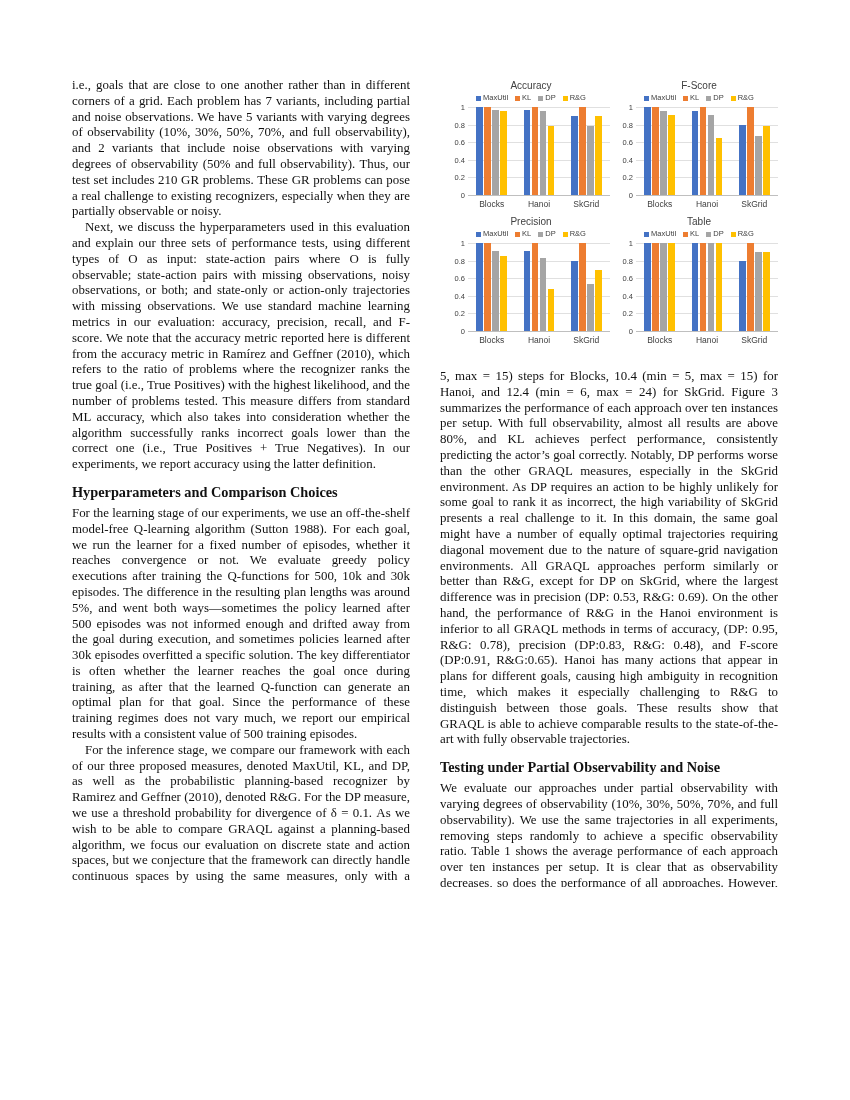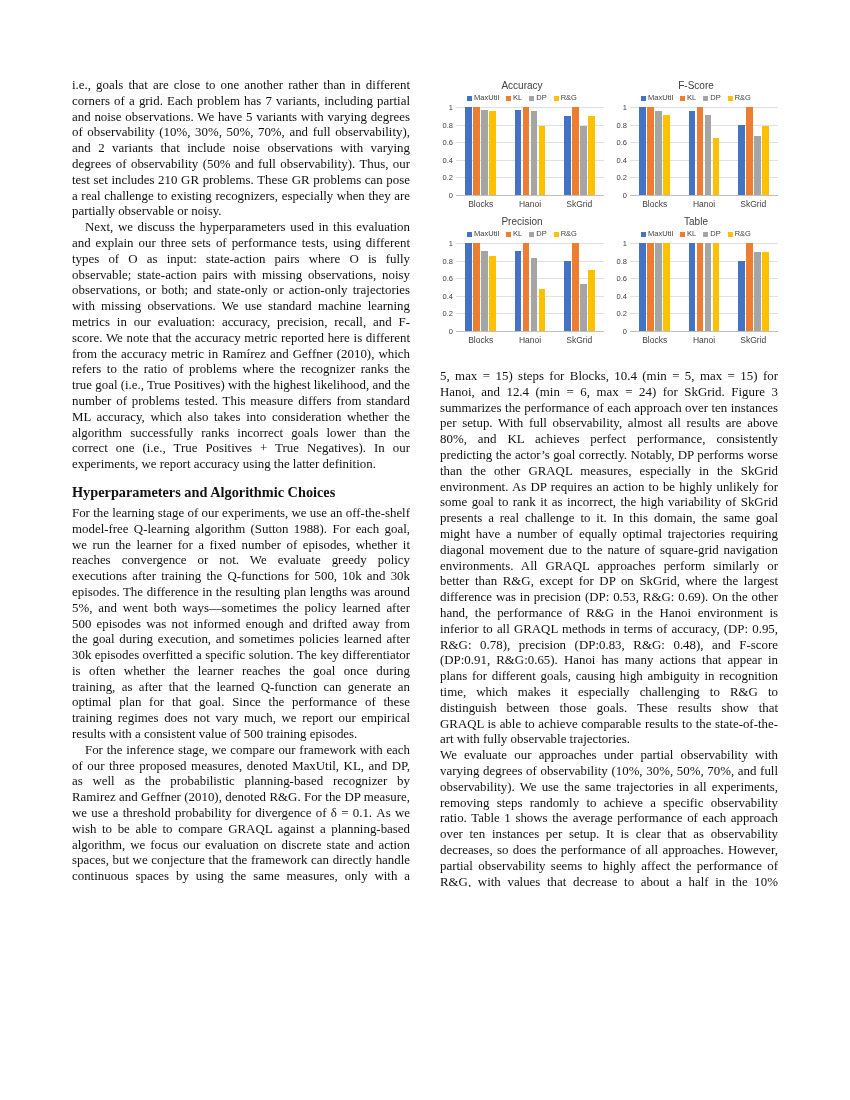--- a/index.html
+++ b/index.html
@@ -31,21 +31,21 @@
     font-weight:bold;
     margin:11px 0 5px 0;
     line-height:17px;
   }
   
   .figure{
     display:grid;
     grid-template-columns:1fr 1fr;
     column-gap:10px;
     row-gap:7px;
-    margin:2px 0 8px 0;
+    margin:2px 0 8px 12px;
   }
   .chart{
     font-family:"Liberation Sans", sans-serif;
     color:#404040;
   }
   .chart-title{
     text-align:center;
     font-size:10px;
     line-height:12px;
     margin-bottom:1px;
@@ -117,21 +117,21 @@
 </style>
 </head>
 <body>
 
 <div class="page">
   <div class="columns">
 
     <div class="col">
       <p class="para">i.e., goals that are close to one another rather than in different corners of a grid. Each problem has 7 variants, including partial and noise observations. We have 5 variants with varying degrees of observability (10%, 30%, 50%, 70%, and full observability), and 2 variants that include noise observations with varying degrees of observability (50% and full observability). Thus, our test set includes 210 GR problems. These GR problems can pose a real challenge to existing recognizers, especially when they are partially observable or noisy.</p>
       <p class="para indent">Next, we discuss the hyperparameters used in this evaluation and explain our three sets of performance tests, using different types of O as input: state-action pairs where O is fully observable; state-action pairs with missing observations, noisy observations, or both; and state-only or action-only trajectories with missing observations. We use standard machine learning metrics in our evaluation: accuracy, precision, recall, and F-score. We note that the accuracy metric reported here is different from the accuracy metric in Ramírez and Geffner (2010), which refers to the ratio of problems where the recognizer ranks the true goal (i.e., True Positives) with the highest likelihood, and the number of problems tested. This measure differs from standard ML accuracy, which also takes into consideration whether the algorithm successfully ranks incorrect goals lower than the correct one (i.e., True Positives + True Negatives). In our experiments, we report accuracy using the latter definition.</p>
-      <h3 class="heading">Hyperparameters and Algorithmic Choices</h3>
+      <h3 class="heading">Hyperparameters and Comparison Choices</h3>
       <p class="para">For the learning stage of our experiments, we use an off-the-shelf model-free Q-learning algorithm (Sutton 1988). For each goal, we run the learner for a fixed number of episodes, whether it reaches convergence or not. We evaluate greedy policy executions after training the Q-functions for 500, 10k and 30k episodes. The difference in the resulting plan lengths was around 5%, and went both ways—sometimes the policy learned after 500 episodes was not informed enough and drifted away from the goal during execution, and sometimes policies learned after 30k episodes overfitted a specific solution. The key differentiator is often whether the learner reaches the goal once during training, as after that the learned Q-function can generate an optimal plan for that goal. Since the performance of these training regimes does not vary much, we report our empirical results with a consistent value of 500 training episodes.</p>
       <p class="para indent">For the inference stage, we compare our framework with each of our three proposed measures, denoted MaxUtil, KL, and DP, as well as the probabilistic planning-based recognizer by Ramirez and Geffner (2010), denoted R&amp;G. For the DP measure, we use a threshold probability for divergence of δ = 0.1. As we wish to be able to compare GRAQL against a planning-based algorithm, we focus our evaluation on discrete state and action spaces, but we conjecture that the framework can directly handle continuous spaces by using the same measures, only with a different learning algorithm.</p>
       <h3 class="heading">Choices under Full Observability</h3>
       <p class="para">First, we show the performance of MaxUtil, KL, DP, and R&amp;G on fully observable, optimal state-action trajectories. The average length of these trajectories is 8 (min =</p>
     </div>
 
     <div class="col">
       <div class="figure">
         <div class="chart">
             <div class="chart-title">Accuracy</div>
@@ -380,17 +380,18 @@
               </div>
             </div>
             <div class="x-labels">
               <div class="x-label">Blocks</div>
               <div class="x-label">Hanoi</div>
               <div class="x-label">SkGrid</div>
             </div>
           </div>
       </div>
       <p class="para after-caption">5, max = 15) steps for Blocks, 10.4 (min = 5, max = 15) for Hanoi, and 12.4 (min = 6, max = 24) for SkGrid. Figure 3 summarizes the performance of each approach over ten instances per setup. With full observability, almost all results are above 80%, and KL achieves perfect performance, consistently predicting the actor’s goal correctly. Notably, DP performs worse than the other GRAQL measures, especially in the SkGrid environment. As DP requires an action to be highly unlikely for some goal to rank it as incorrect, the high variability of SkGrid presents a real challenge to it. In this domain, the same goal might have a number of equally optimal trajectories requiring diagonal movement due to the nature of square-grid navigation environments. All GRAQL approaches perform similarly or better than R&amp;G, except for DP on SkGrid, where the largest difference was in precision (DP: 0.53, R&amp;G: 0.69). On the other hand, the performance of R&amp;G in the Hanoi environment is inferior to all GRAQL methods in terms of accuracy, (DP: 0.95, R&amp;G: 0.78), precision (DP:0.83, R&amp;G: 0.48), and F-score (DP:0.91, R&amp;G:0.65). Hanoi has many actions that appear in plans for different goals, causing high ambiguity in recognition time, which makes it especially challenging to R&amp;G to distinguish between those goals. These results show that GRAQL is able to achieve comparable results to the state-of-the-art with fully observable trajectories.</p>
+      <h3 class="heading">Testing under Partial Observability and Noise</h3>
       <p class="para">We evaluate our approaches under partial observability with varying degrees of observability (10%, 30%, 50%, 70%, and full observability). We use the same trajectories in all experiments, removing steps randomly to achieve a specific observability ratio. Table 1 shows the average performance of each approach over ten instances per setup. It is clear that as observability decreases, so does the performance of all approaches. However, partial observability seems to highly affect the performance of R&amp;G, with values that decrease to about a half in the 10% observability level (e.g., accuracy of</p>
     </div>
 
   </div>
 </div>
 
 </body></html>

